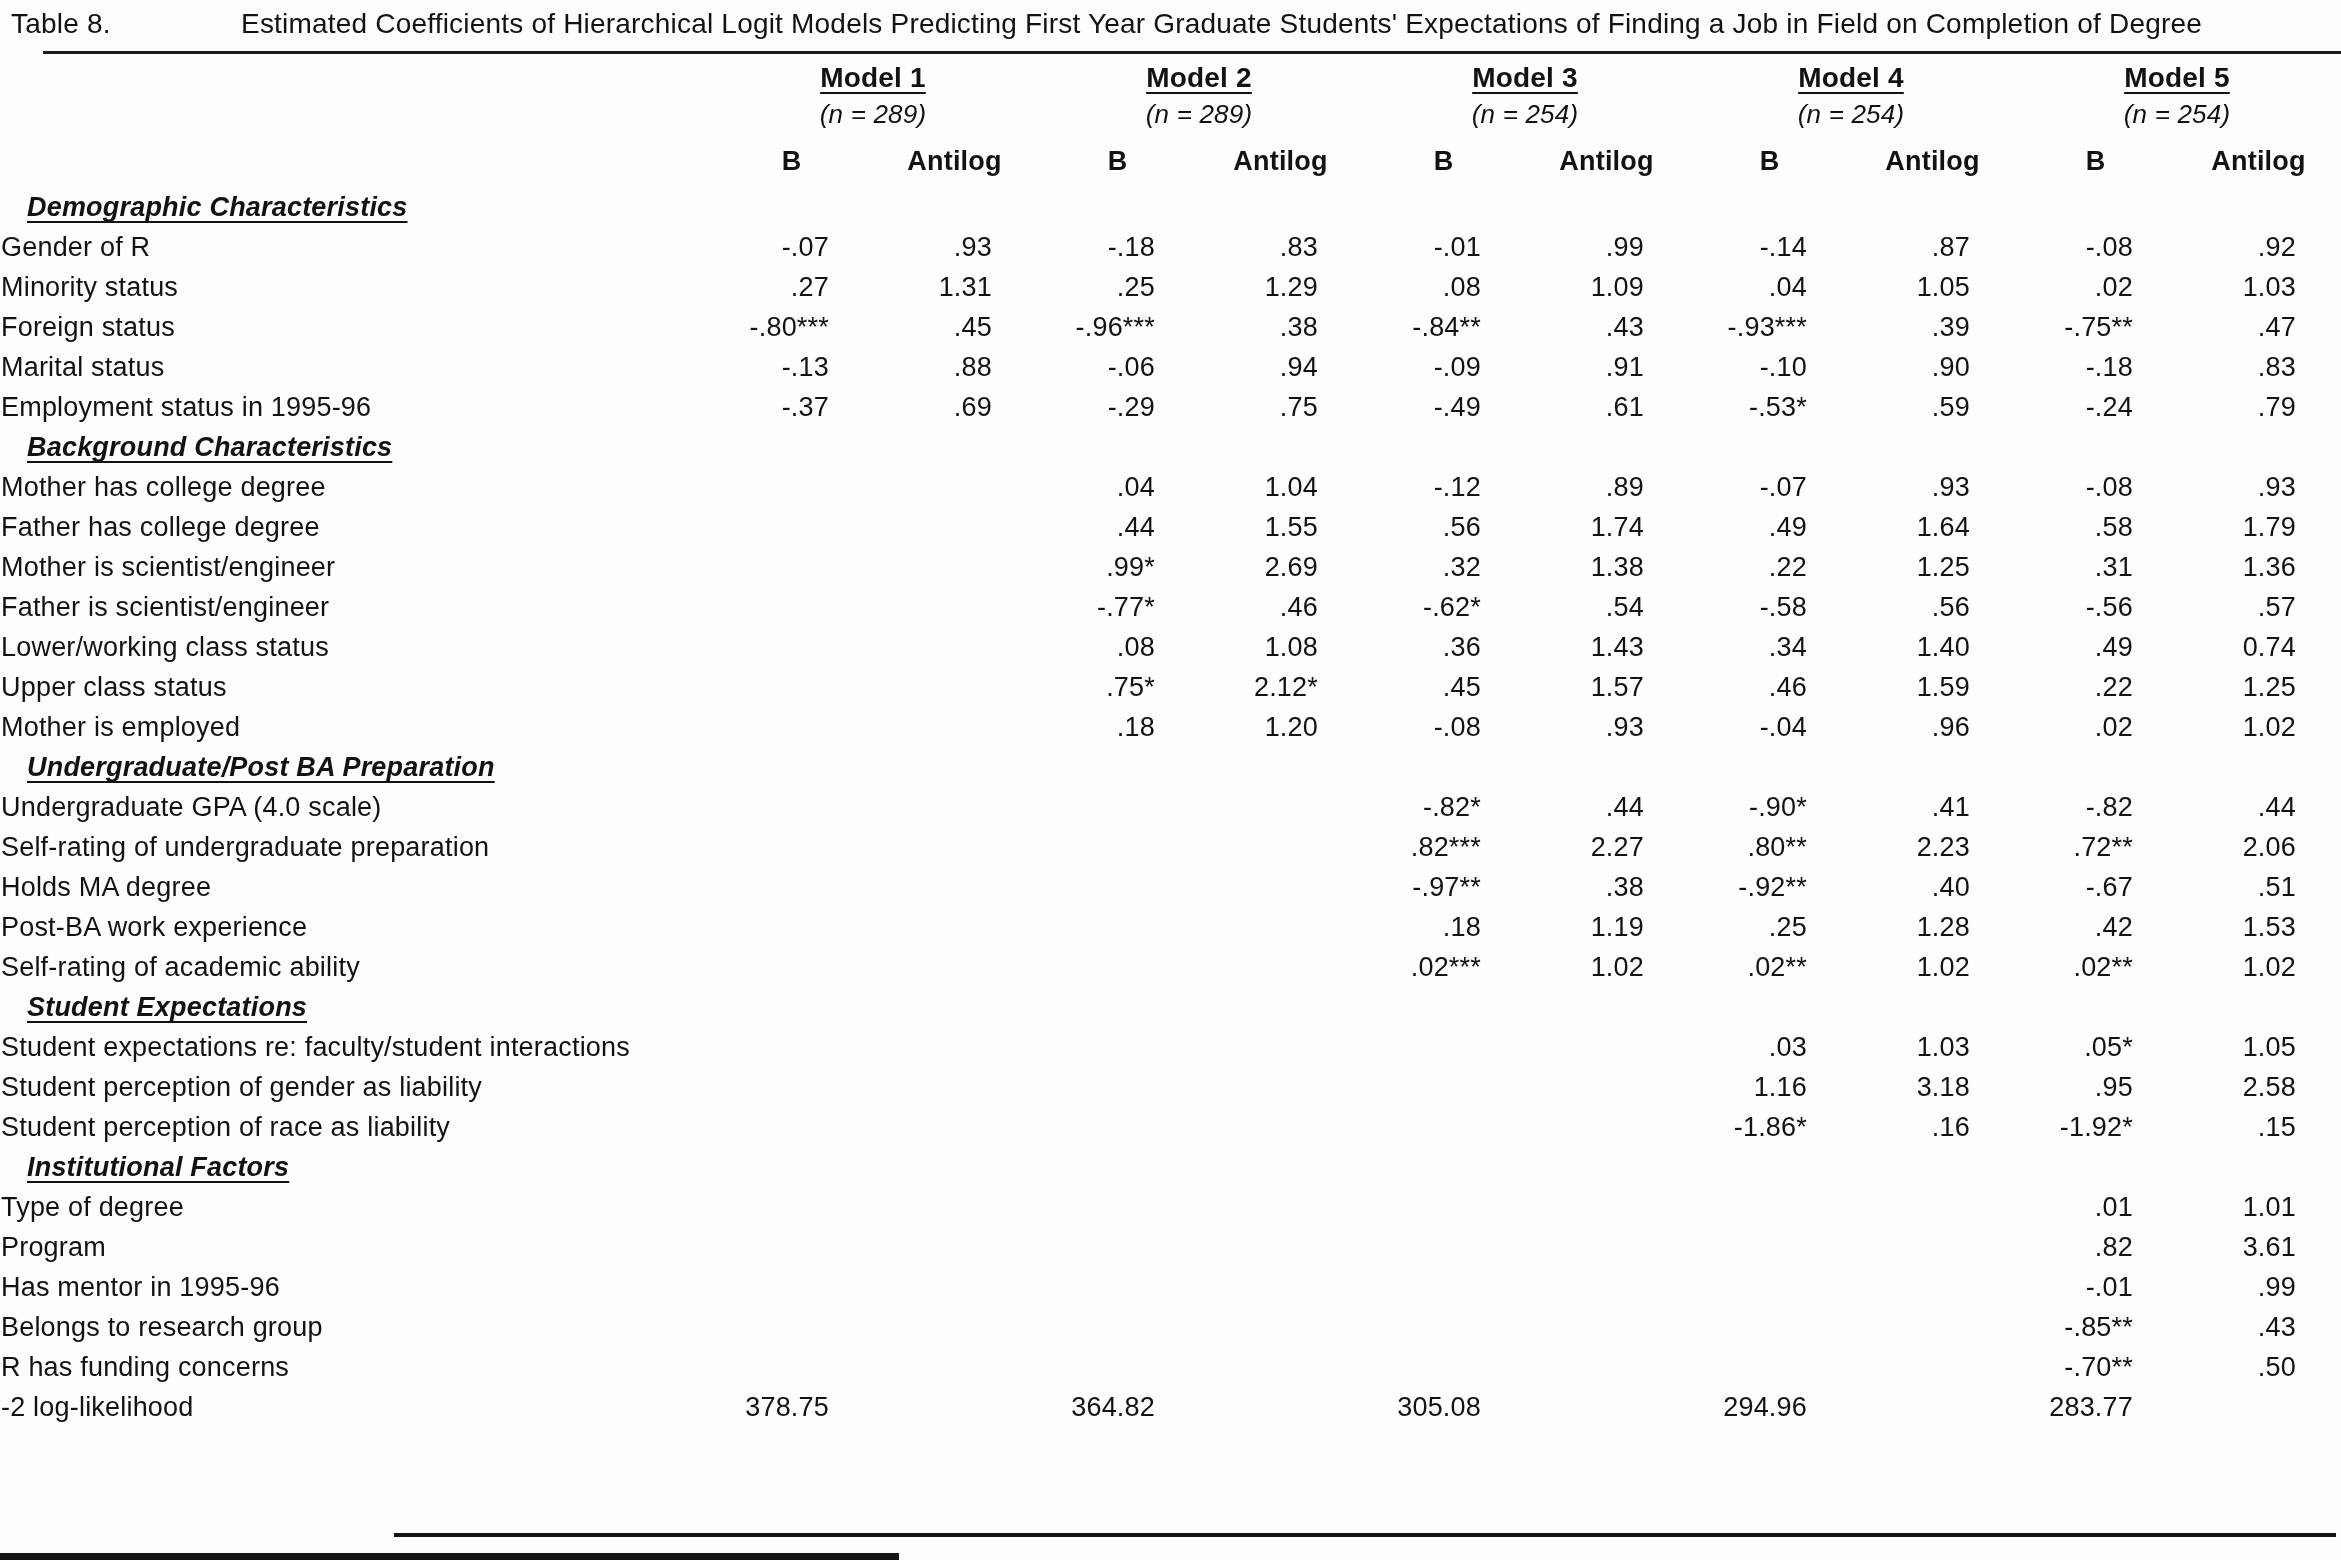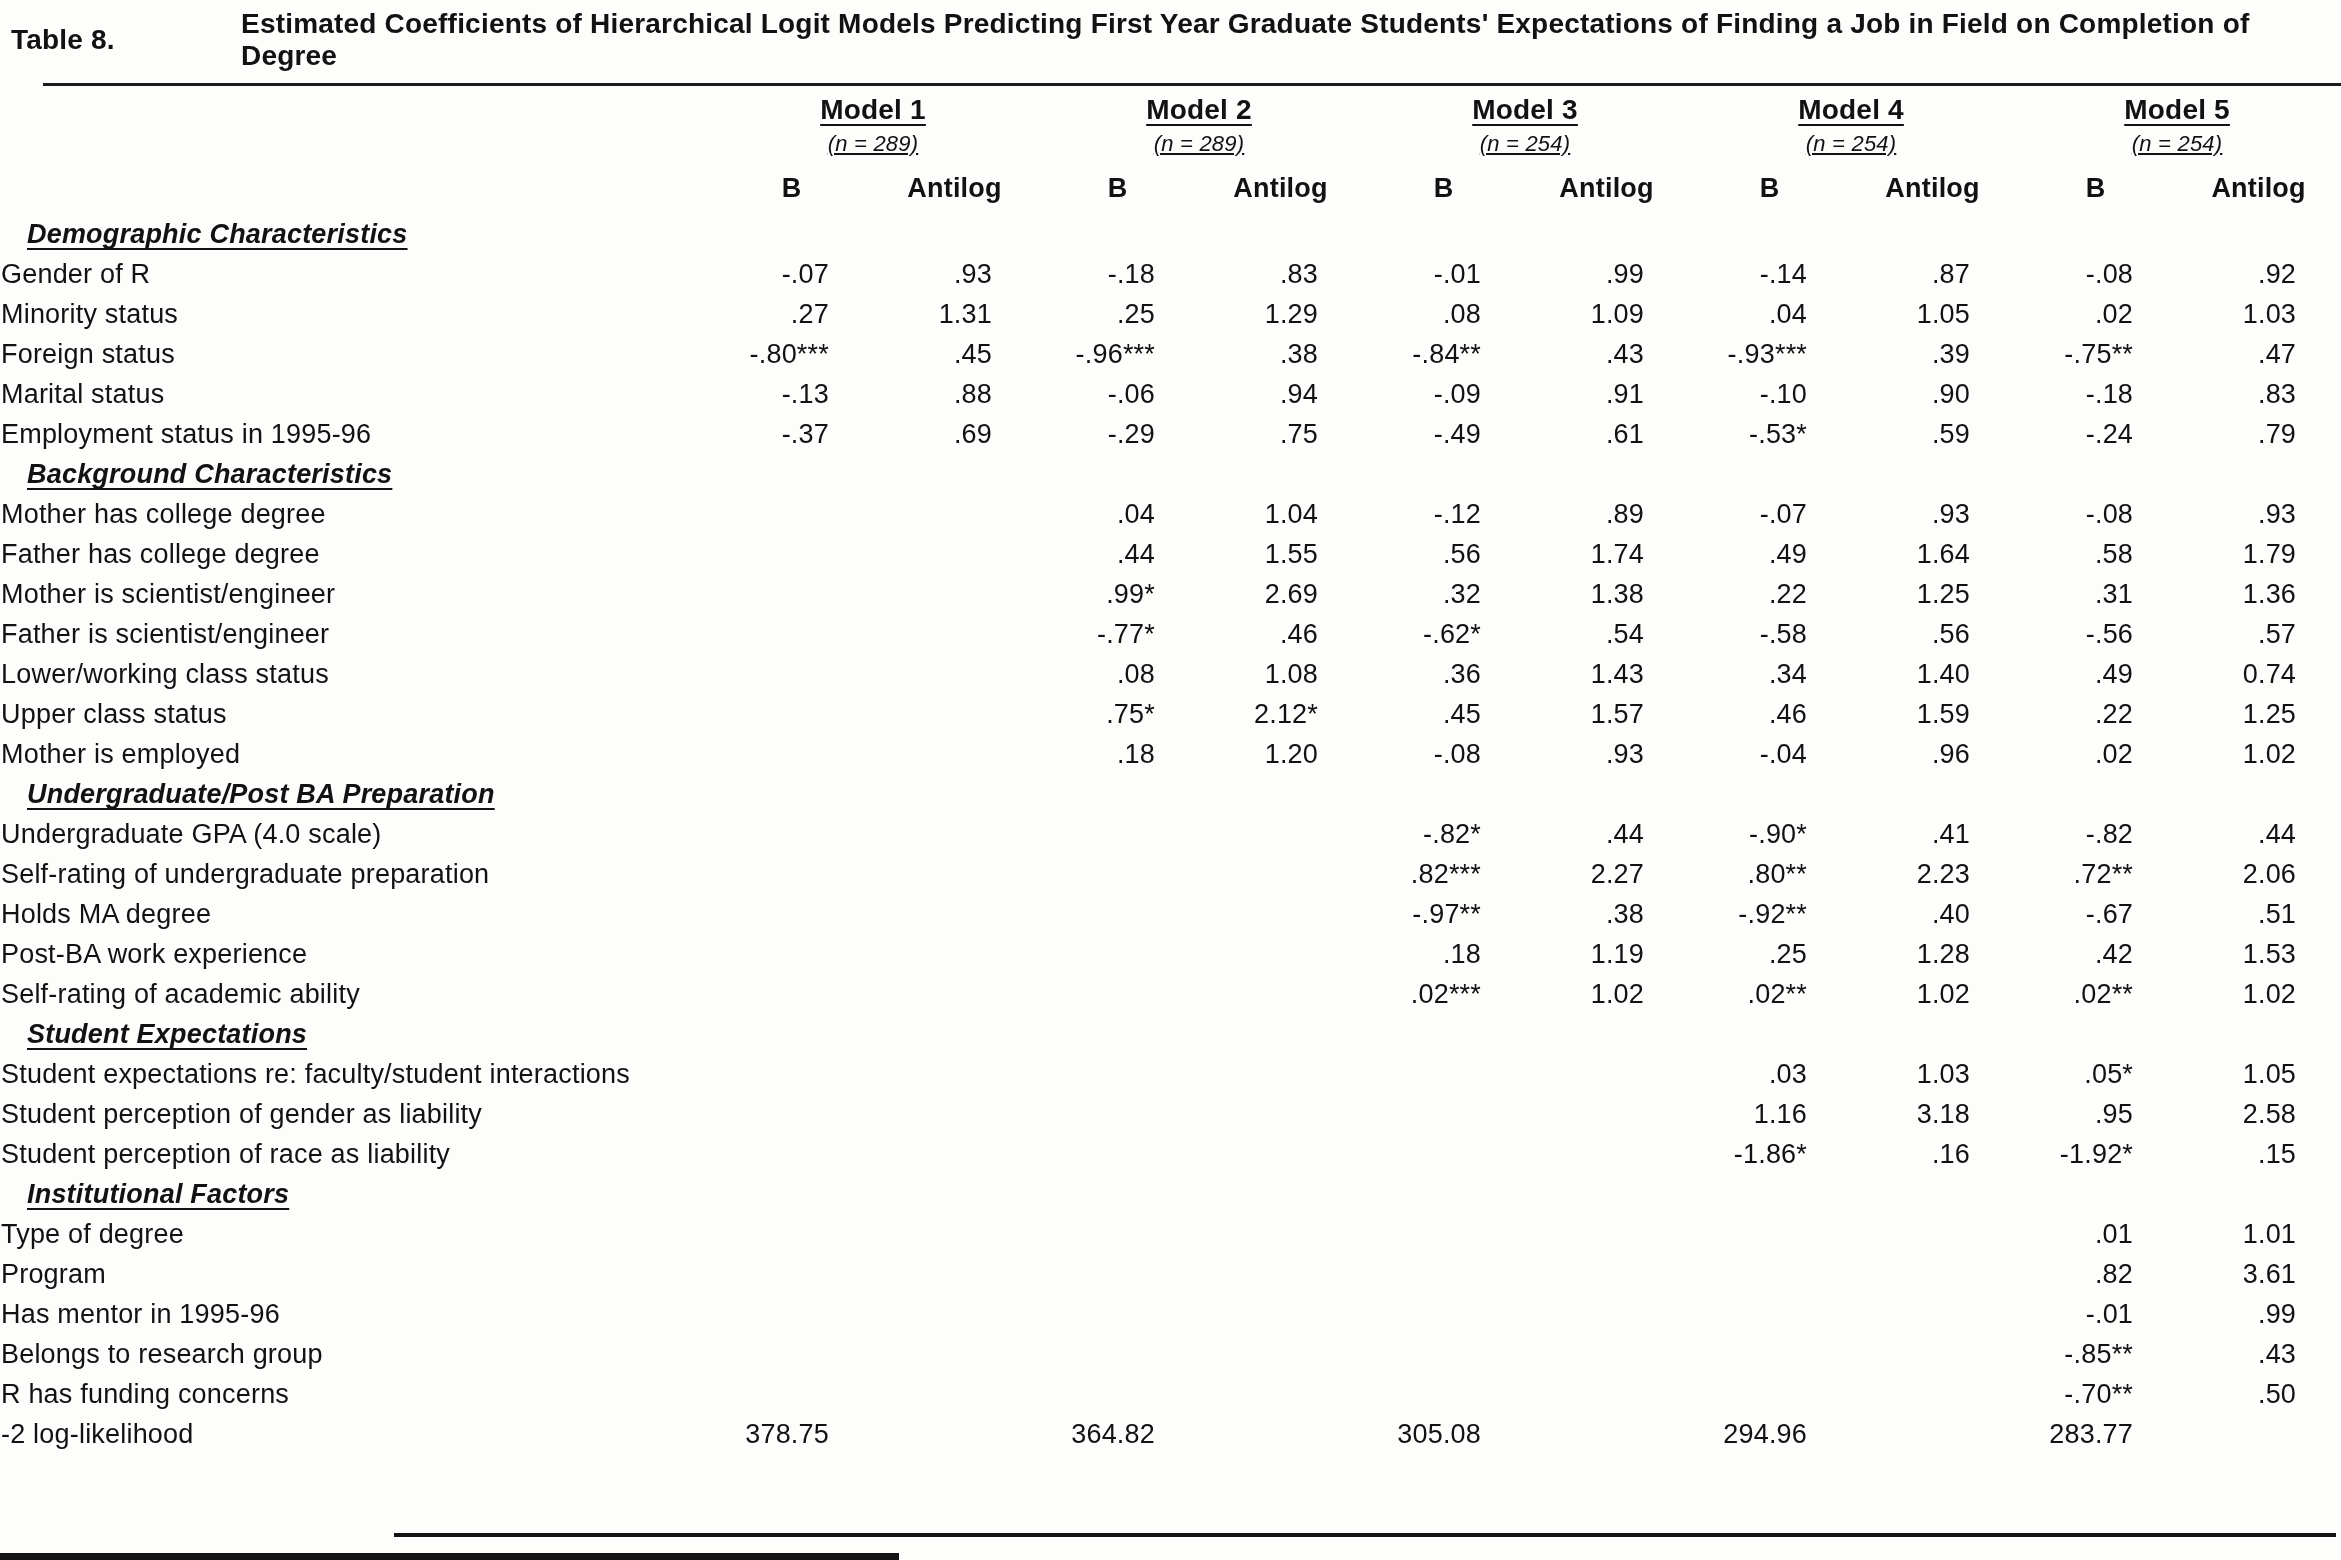--- a/index.html
+++ b/index.html
@@ -13,21 +13,21 @@
     overflow: hidden;
     position: relative;
   }
   .page { width: 2342px; height: 1561px; position: relative; }
 
   
   .header-row {
     display: flex;
     align-items: center;
     padding: 8px 20.5px 0 11px;
-    font-weight: 700;
+    font-weight: 400;
     font-size: 28px;
     letter-spacing: 0.2px;
   }
   .table-label { flex: 0 0 230px; }
   .doc-title { flex: 1; }
   .top-rule {
     border: none;
     border-top: 3.2px solid #1b1b1b;
     margin: 11px 0 0 43px;
   }
@@ -46,26 +46,25 @@
   th.model-th { padding-top: 4.7px; text-align: center; }
   .model-name {
     font-size: 28px;
     font-weight: 700;
     text-decoration: underline;
     text-decoration-thickness: 1.6px;
     text-underline-offset: 4.7px;
     letter-spacing: 0.2px;
   }
   .model-n {
-    font-size: 22px;
+    font-size: 26px;
     font-style: italic;
     font-weight: 400;
     padding-top: 4.7px;
     letter-spacing: 0.2px;
-    text-decoration: underline;
   }
   th.colhead {
     font-size: 27px;
     text-align: center;
     padding: 16px 0 11px 0;
     letter-spacing: 0.2px;
   }
 
   tbody tr { height: 40px; }
   tbody td {

